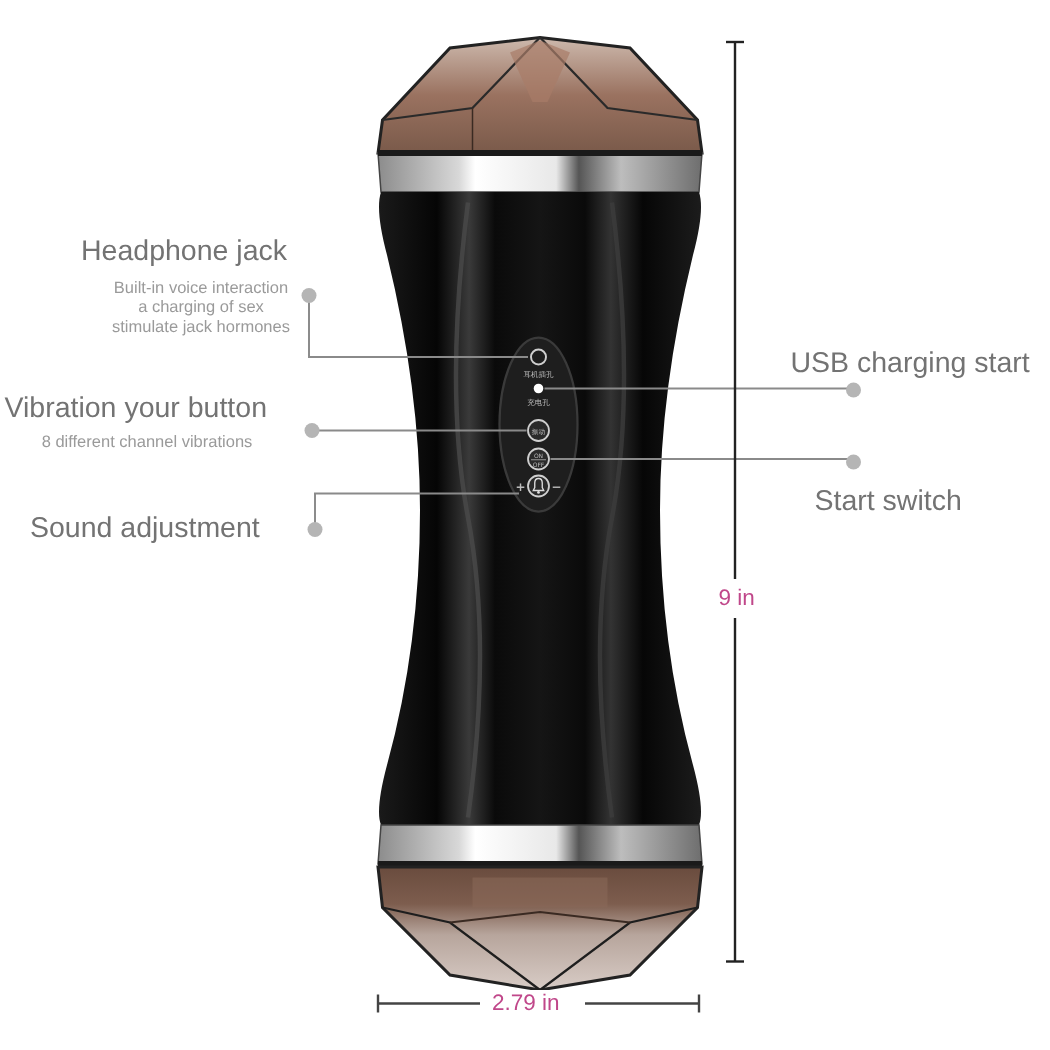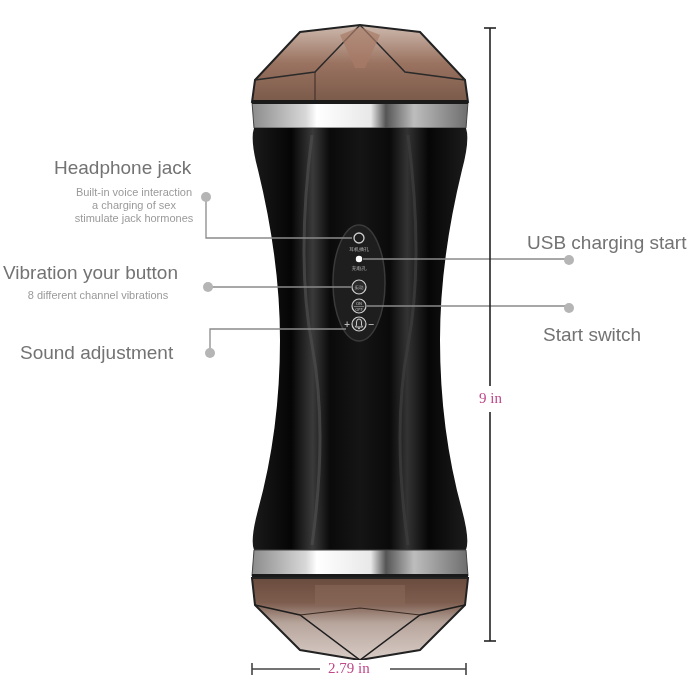--- a/index.html
+++ b/index.html
@@ -1,21 +1,21 @@
 <!DOCTYPE html>
 <html><head>
 <meta charset="utf-8">
 <style>
   html, body { margin:0; padding:0; background:#ffffff; }
   body { width:700px; height:700px; position:relative; overflow:hidden;
          font-family:"Liberation Sans", sans-serif; color:#111; }
   .abs { position:absolute; }
   .title { font-size:19px; color:#737373; white-space:nowrap; }
   .sub { font-size:11px; color:#9a9a9a; text-align:center; line-height:13px; white-space:nowrap; }
-  .dim { font-size:15px; color:#c0478a; background:#fff; padding:0 4px;font-family:Liberation Serif, serif; }
+  .dim { font-size:15px; color:#c0478a; background:#fff; padding:0 4px; }
   svg { position:absolute; left:0; top:0; }
   .ctrl-text { font-family:"DejaVu Sans", sans-serif; fill:#bbb; }
 </style>
 </head>
 <body>
 
 <svg width="700" height="700" viewBox="0 0 700 700">
   <defs>
     <linearGradient id="bodyGrad" x1="0" x2="1" y1="0" y2="0">
       <stop offset="0" stop-color="#1a1a1a"></stop>

